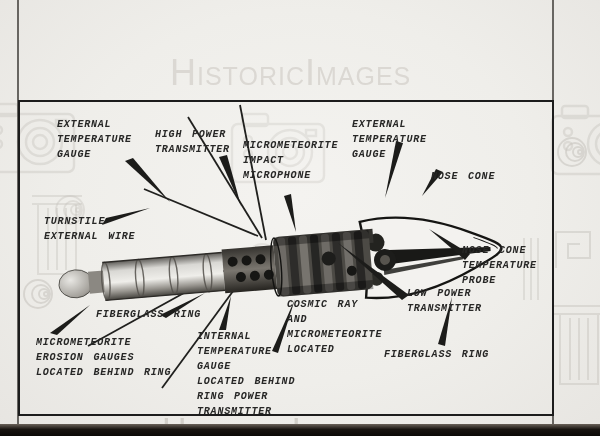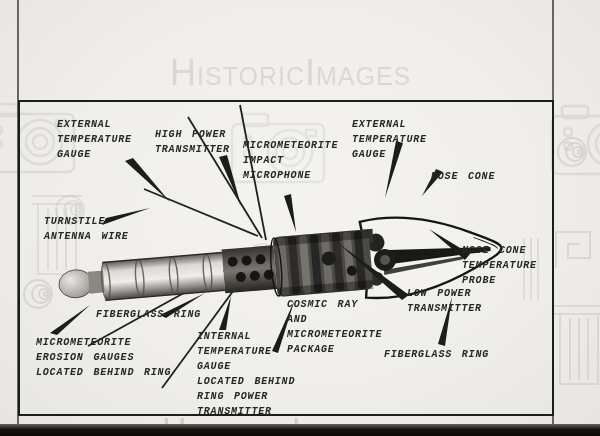--- a/index.html
+++ b/index.html
@@ -212,37 +212,37 @@
     <div class="label" style="left:155px;top:127px">HIGH POWER
 TRANSMITTER</div>
     <div class="label" style="left:243px;top:138px">MICROMETEORITE
 IMPACT
 MICROPHONE</div>
     <div class="label" style="left:352px;top:117px">EXTERNAL
 TEMPERATURE
 GAUGE</div>
     <div class="label" style="left:431px;top:169px">NOSE CONE</div>
     <div class="label" style="left:44px;top:214px">TURNSTILE
-ANTENNA WIRE</div>
+EXTERNAL WIRE</div>
     <div class="label" style="left:462px;top:243px">NOSE CONE
 TEMPERATURE
 PROBE</div>
     <div class="label" style="left:96px;top:307px">FIBERGLASS RING</div>
     <div class="label" style="left:36px;top:335px">MICROMETEORITE
 EROSION GAUGES
 LOCATED BEHIND RING</div>
     <div class="label" style="left:197px;top:329px">INTERNAL
 TEMPERATURE
 GAUGE
 LOCATED BEHIND
 RING POWER
 TRANSMITTER</div>
     <div class="label" style="left:287px;top:297px">COSMIC RAY
 AND
 MICROMETEORITE
-PACKAGE</div>
+LOCATED</div>
     <div class="label" style="left:407px;top:286px">LOW POWER
 TRANSMITTER</div>
     <div class="label" style="left:384px;top:347px">FIBERGLASS RING</div>
   </div>
 
   <div class="bottom-band"></div>
 </div>
 
 </body></html>

